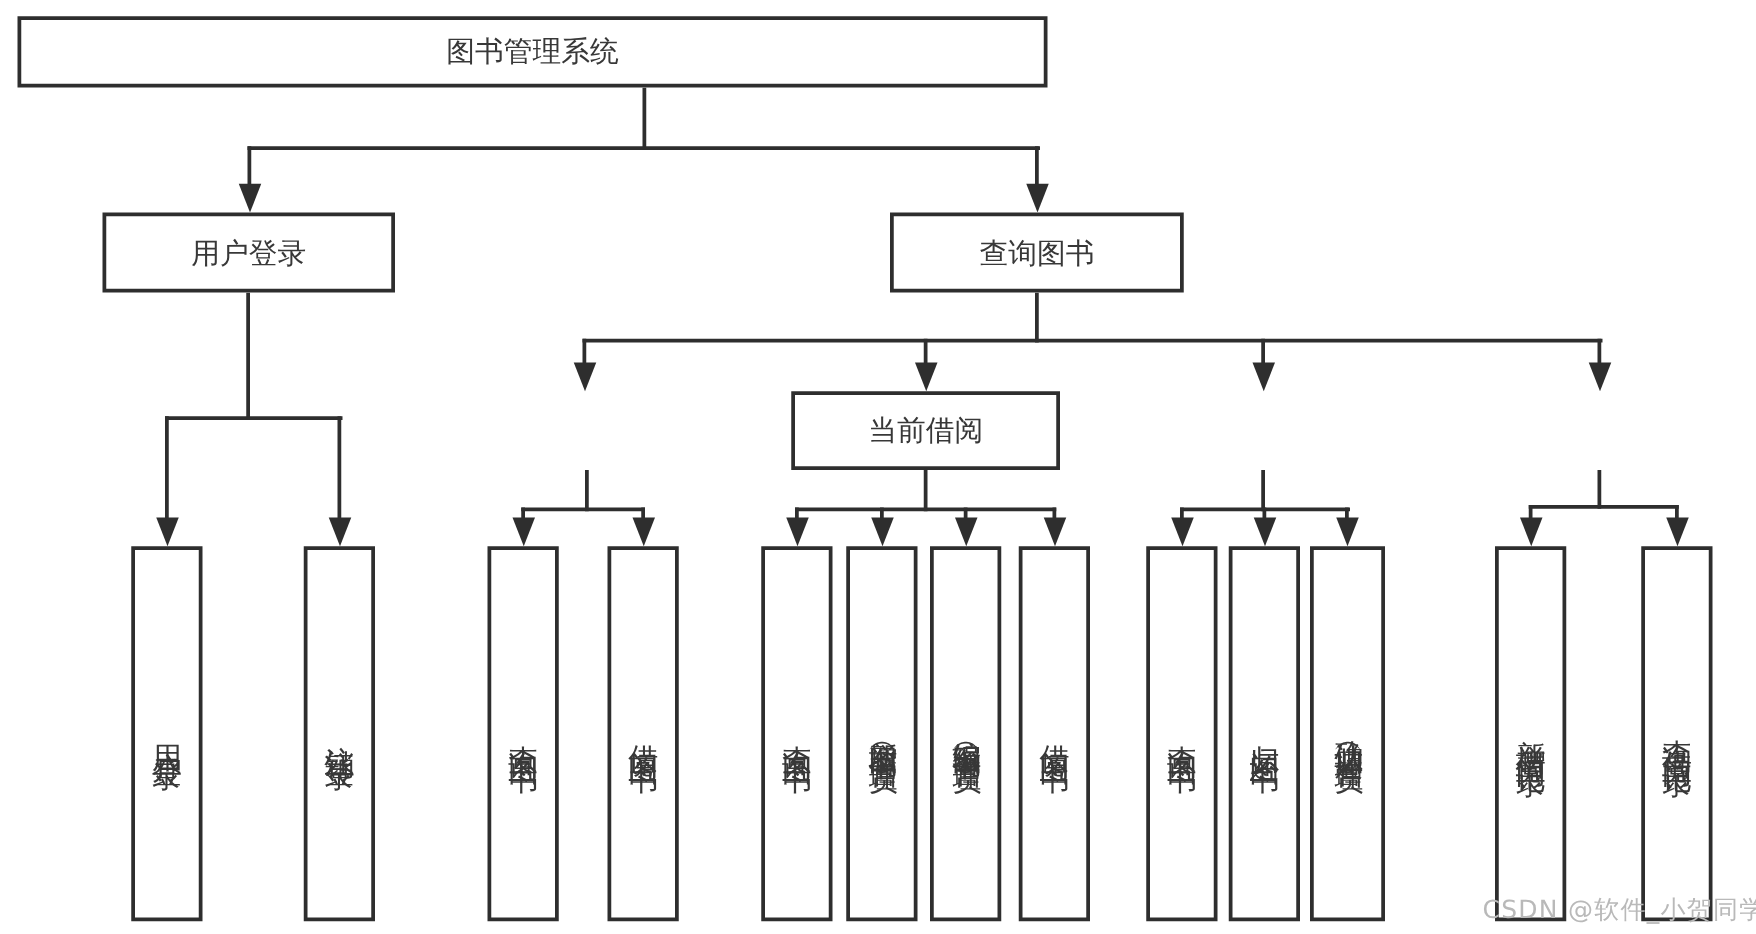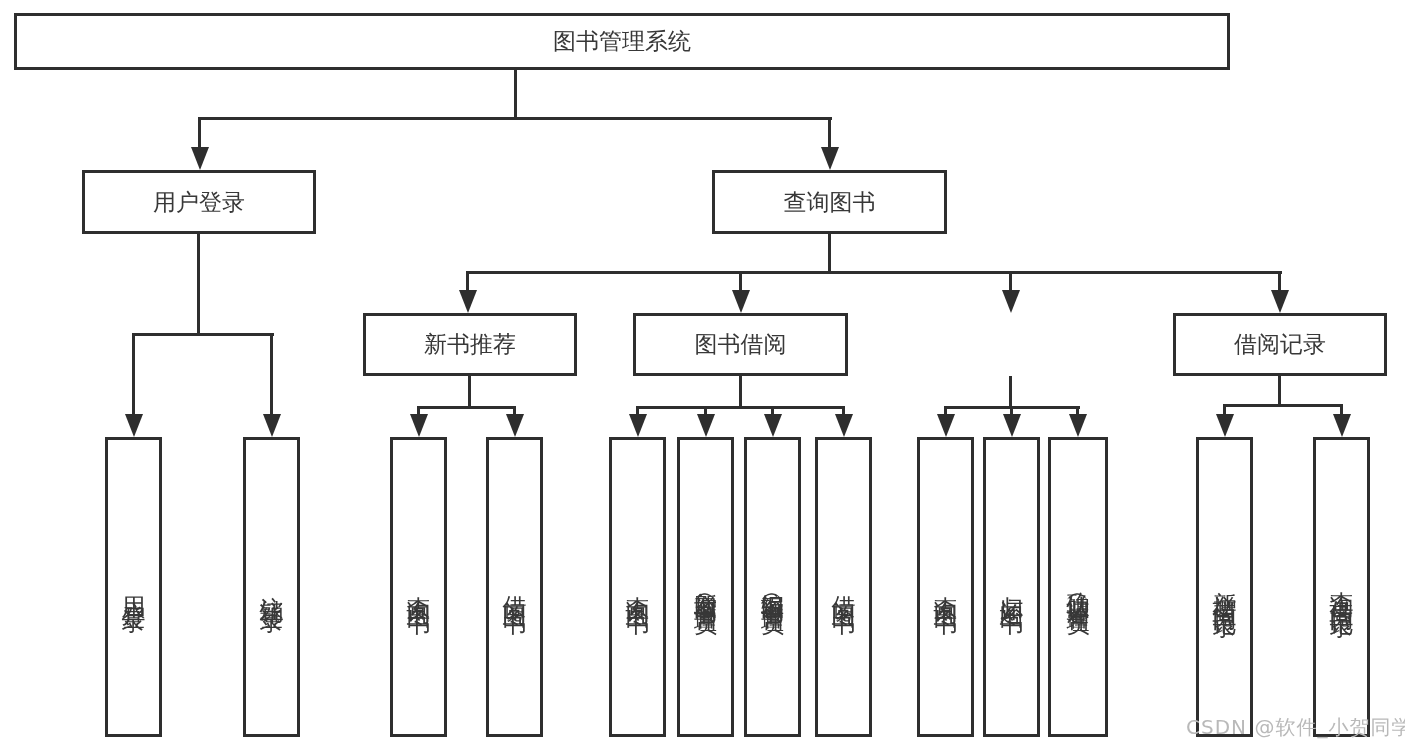--- a/index.html
+++ b/index.html
@@ -26,39 +26,33 @@
   .watermark{
     position:absolute;left:1186px;top:714px;z-index:10;
     font-size:20px;color:#b9b9b9;letter-spacing:1px;white-space:nowrap;
   }
 </style>
 </head>
 <body>
 
 <div id="stage">
 
-  <div class="box" style="left:14px;top:13px;width:1216px;height:57px">
+  <div class="box" style="left:14px;top:13px;width:824px;height:57px">
     <span class="lbl">图书管理系统</span>
   </div>
 
   <div class="box" style="left:82px;top:170px;width:234px;height:64px">
     <span class="lbl">用户登录</span>
   </div>
   <div class="box" style="left:712px;top:170px;width:235px;height:64px">
     <span class="lbl">查询图书</span>
   </div>
 
-  <div class="box" style="left:363px;top:313px;width:214px;height:63px">
-    <span class="lbl">新书推荐</span>
-  </div>
   <div class="box" style="left:633px;top:313px;width:215px;height:63px">
-    <span class="lbl">图书借阅</span>
-  </div>
-  <div class="box" style="left:1173px;top:313px;width:214px;height:63px">
-    <span class="lbl">借阅记录</span>
+    <span class="lbl">当前借阅</span>
   </div>
 
   <div class="box" style="left:105px;top:437px;width:57px;height:300px">
     <span class="vlbl">用户登录</span>
   </div>
   <div class="box" style="left:243px;top:437px;width:57px;height:300px">
     <span class="vlbl">注销登录</span>
   </div>
 
   <div class="box" style="left:390px;top:437px;width:57px;height:300px">

